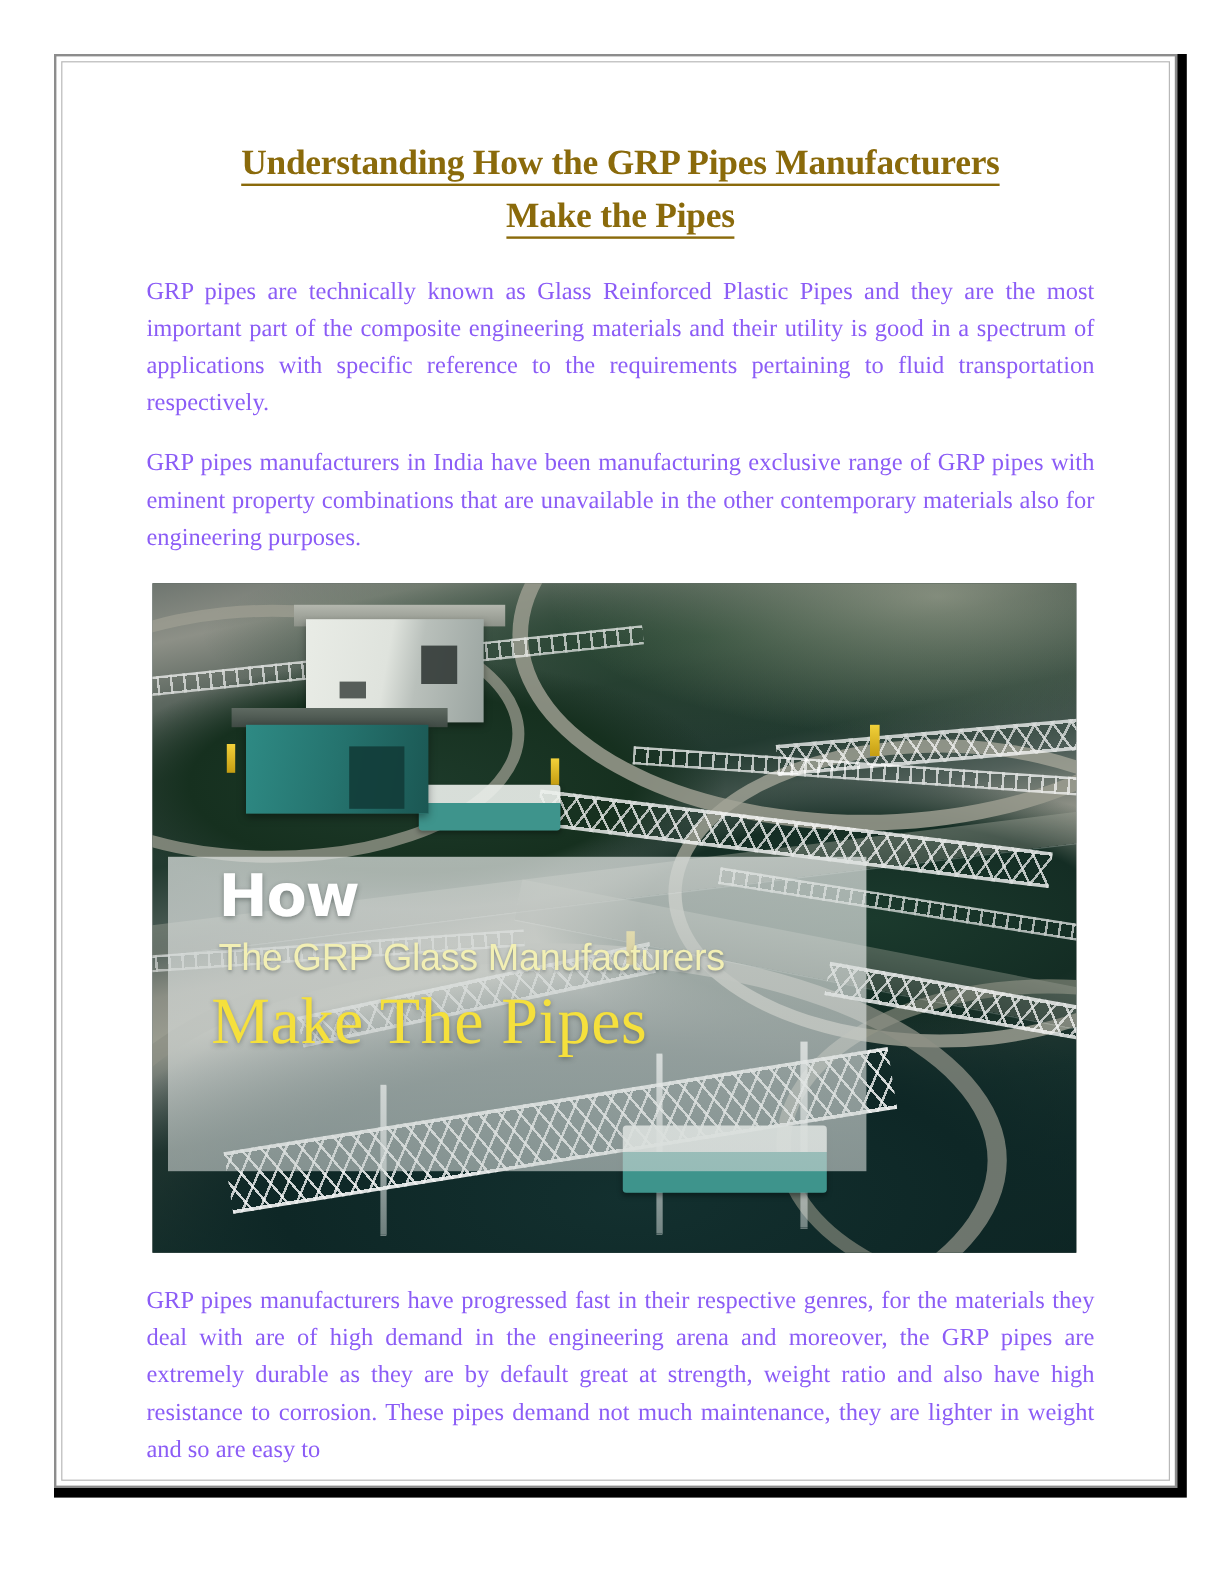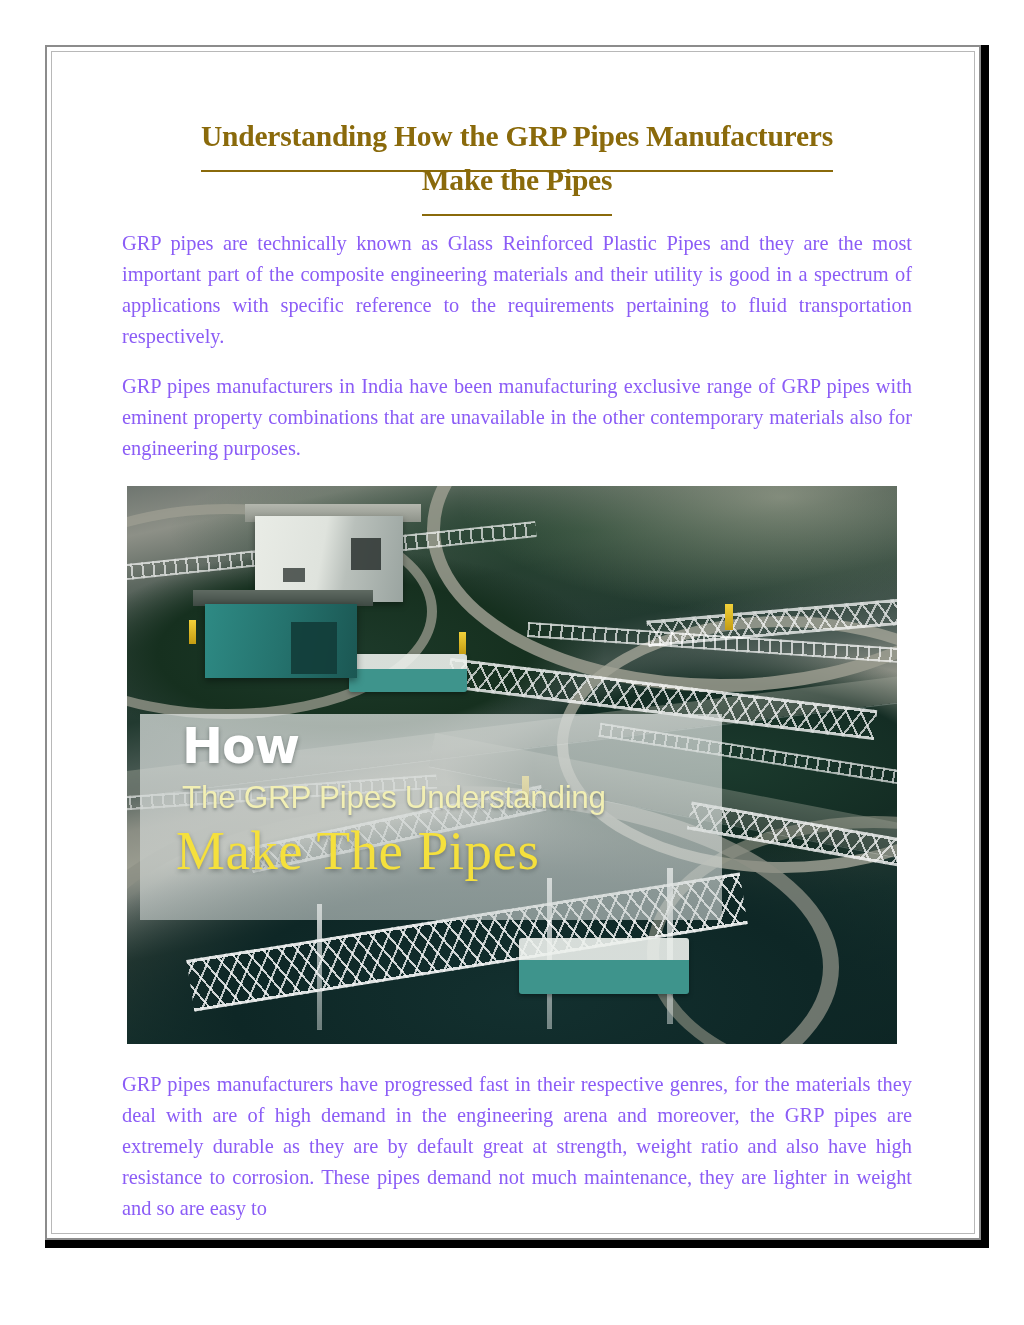--- a/index.html
+++ b/index.html
@@ -58,21 +58,21 @@
     text-align: center;
     font-size: 29.5px;
     line-height: 44px;
     font-weight: bold;
     color: #8a6a0b;
     letter-spacing: -0.2px;
   }
   .doc-title .tl {
     display: inline;
     border-bottom: 2px solid #8a6a0b;
-    padding-bottom: 18px;
+    padding-bottom: 1px;
   }
 
   
   p.body-par {
     margin: 0 0 19px 0;
     font-size: 20.4px;
     line-height: 31px;
     color: #8b5cf6;
     text-align: justify;
     text-justify: inter-word;
@@ -223,21 +223,21 @@
     position: absolute;
     background: linear-gradient(to bottom, #f2d13a, #c59d12);
   }
 
   
   .overlay {
     position: absolute;
     left: 13px;
     top: 228px;
     width: 582px;
-    height: 206px;
+    height: 262px;
     background: linear-gradient(to bottom, rgba(222,226,224,0.74), rgba(206,212,210,0.62));
   }
   .ov-how {
     position: absolute;
     left: 42px; top: 6px;
     font-family: "DejaVu Sans", "Liberation Sans", sans-serif;
     font-weight: bold;
     font-size: 49px;
     line-height: 54px;
     color: #ffffff;
@@ -328,21 +328,21 @@
           <span class="win"></span>
           <span class="win2"></span>
         </div>
         <div class="bldg-teal-roof"></div>
         <div class="bldg-teal">
           <span class="door"></span>
         </div>
 
         <div class="overlay">
           <div class="ov-how">How</div>
-          <div class="ov-sub">The GRP Pipes Understanding</div>
+          <div class="ov-sub">The GRP Glass Manufacturers</div>
           <div class="ov-make">Make The Pipes</div>
         </div>
 
       </div>
 
       <p class="body-par last">GRP pipes manufacturers have progressed fast in their respective genres, for the materials they deal with are of high demand in the engineering arena and moreover, the GRP pipes are extremely durable as they are by default great at strength, weight ratio and also have high resistance to corrosion. These pipes demand not much maintenance, they are lighter in weight and so are easy to</p>
 
     </div>
   </div>
 </div>

